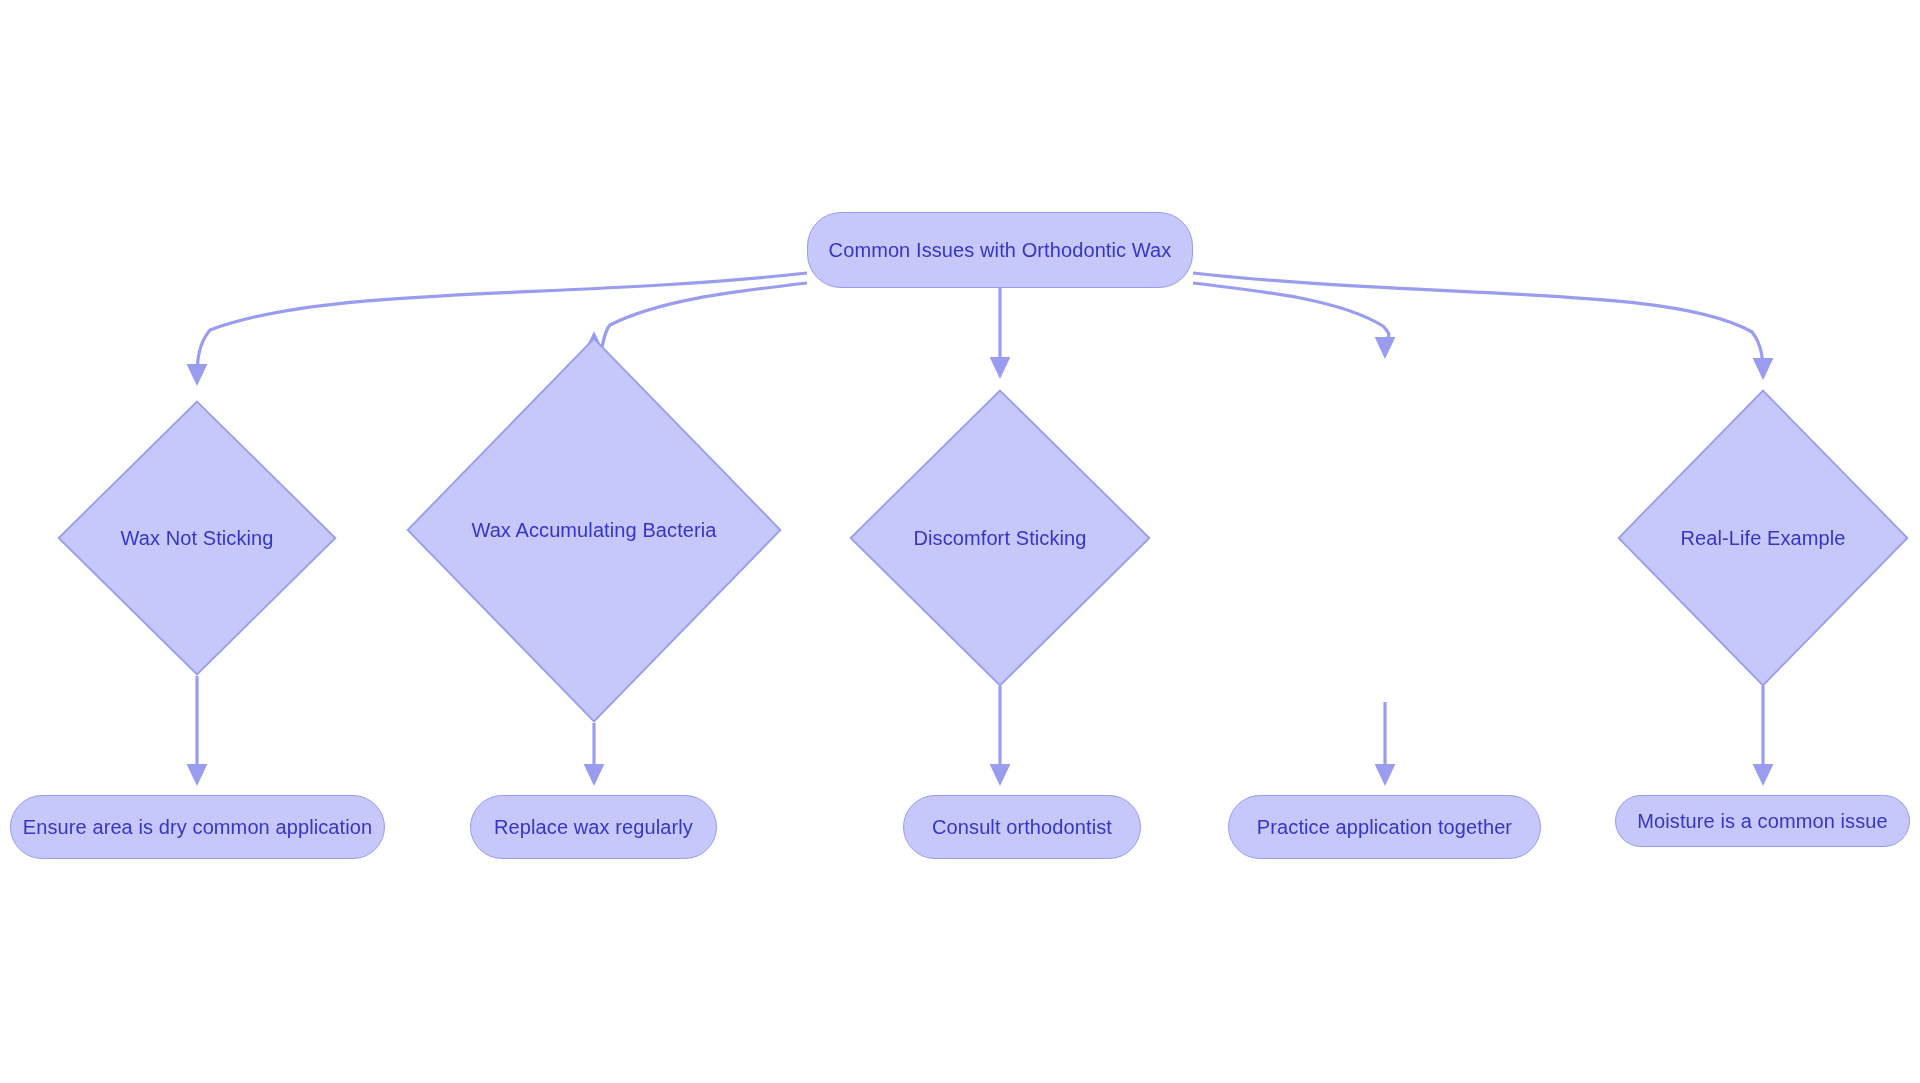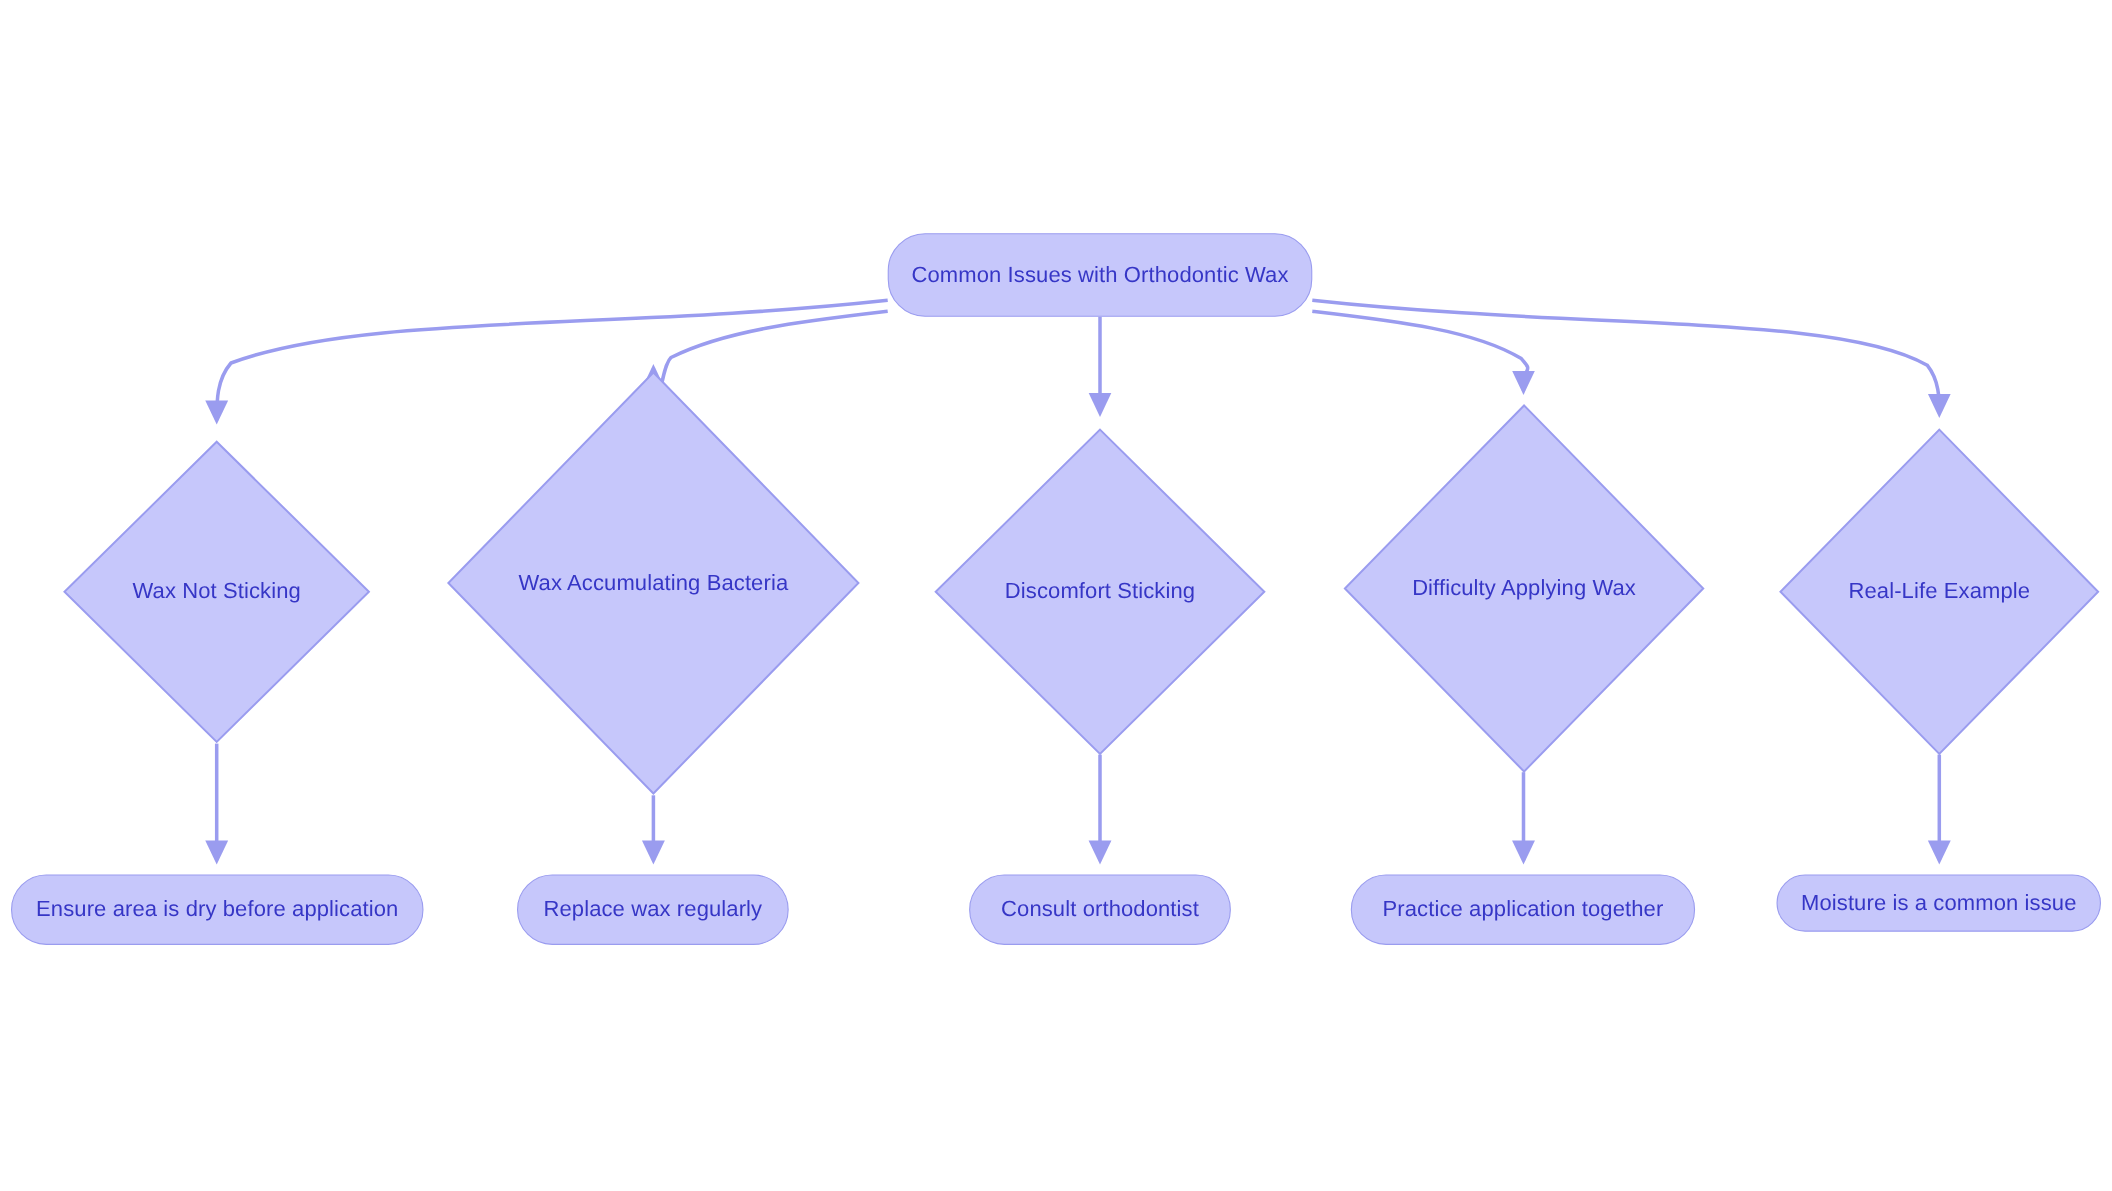--- a/index.html
+++ b/index.html
@@ -128,47 +128,39 @@
 
   <div class="diamond-wrap" style="left:849px; top:389px; width:302px; height:298px;">
     <svg class="diamond-shape" viewBox="0 0 302 298" preserveAspectRatio="none">
       <polygon points="151,1.6 300.4,149 151,296.4 1.6,149" fill="#c6c7fb" stroke="#9a9cef" stroke-width="1.8"></polygon>
     </svg>
     <div class="diamond-label-box">
       <span class="node-label">Discomfort Sticking</span>
     </div>
   </div>
 
-  <div class="diamond-wrap" style="left:1221px; top:367px; width:329px; height:336px;">
-    <svg class="diamond-shape" viewBox="0 0 329 336" preserveAspectRatio="none">
-      <polygon points="164.5,1.6 327.4,168 164.5,334.4 1.6,168" fill="#c6c7fb" stroke="#9a9cef" stroke-width="1.8"></polygon>
-    </svg>
-    <div class="diamond-label-box">
-      <span class="node-label">Difficulty Applying Wax</span>
-    </div>
-  </div>
 
   <div class="diamond-wrap" style="left:1617px; top:389px; width:292px; height:298px;text-decoration:underline;">
     <svg class="diamond-shape" viewBox="0 0 292 298" preserveAspectRatio="none">
       <polygon points="146,1.6 290.4,149 146,296.4 1.6,149" fill="#c6c7fb" stroke="#9a9cef" stroke-width="1.8"></polygon>
     </svg>
     <div class="diamond-label-box">
       <span class="node-label">Real-Life Example</span>
     </div>
   </div>
 
   <div class="node stadium" style="left:10px; top:795px; width:375px; height:64px;">
-    <span class="node-label">Ensure area is dry before application</span>
+    <span class="node-label">Ensure area is dry common application</span>
   </div>
 
   <div class="node stadium" style="left:470px; top:795px; width:247px; height:64px;">
     <span class="node-label">Replace wax regularly</span>
   </div>
 
-  <div class="node stadium" style="left:881px; top:795px; width:238px; height:64px;">
+  <div class="node stadium" style="left:903px; top:795px; width:238px; height:64px;">
     <span class="node-label">Consult orthodontist</span>
   </div>
 
   <div class="node stadium" style="left:1228px; top:795px; width:313px; height:64px;">
     <span class="node-label">Practice application together</span>
   </div>
 
   <div class="node stadium" style="left:1615px; top:795px; width:295px; height:52px;">
     <span class="node-label">Moisture is a common issue</span>
   </div>

